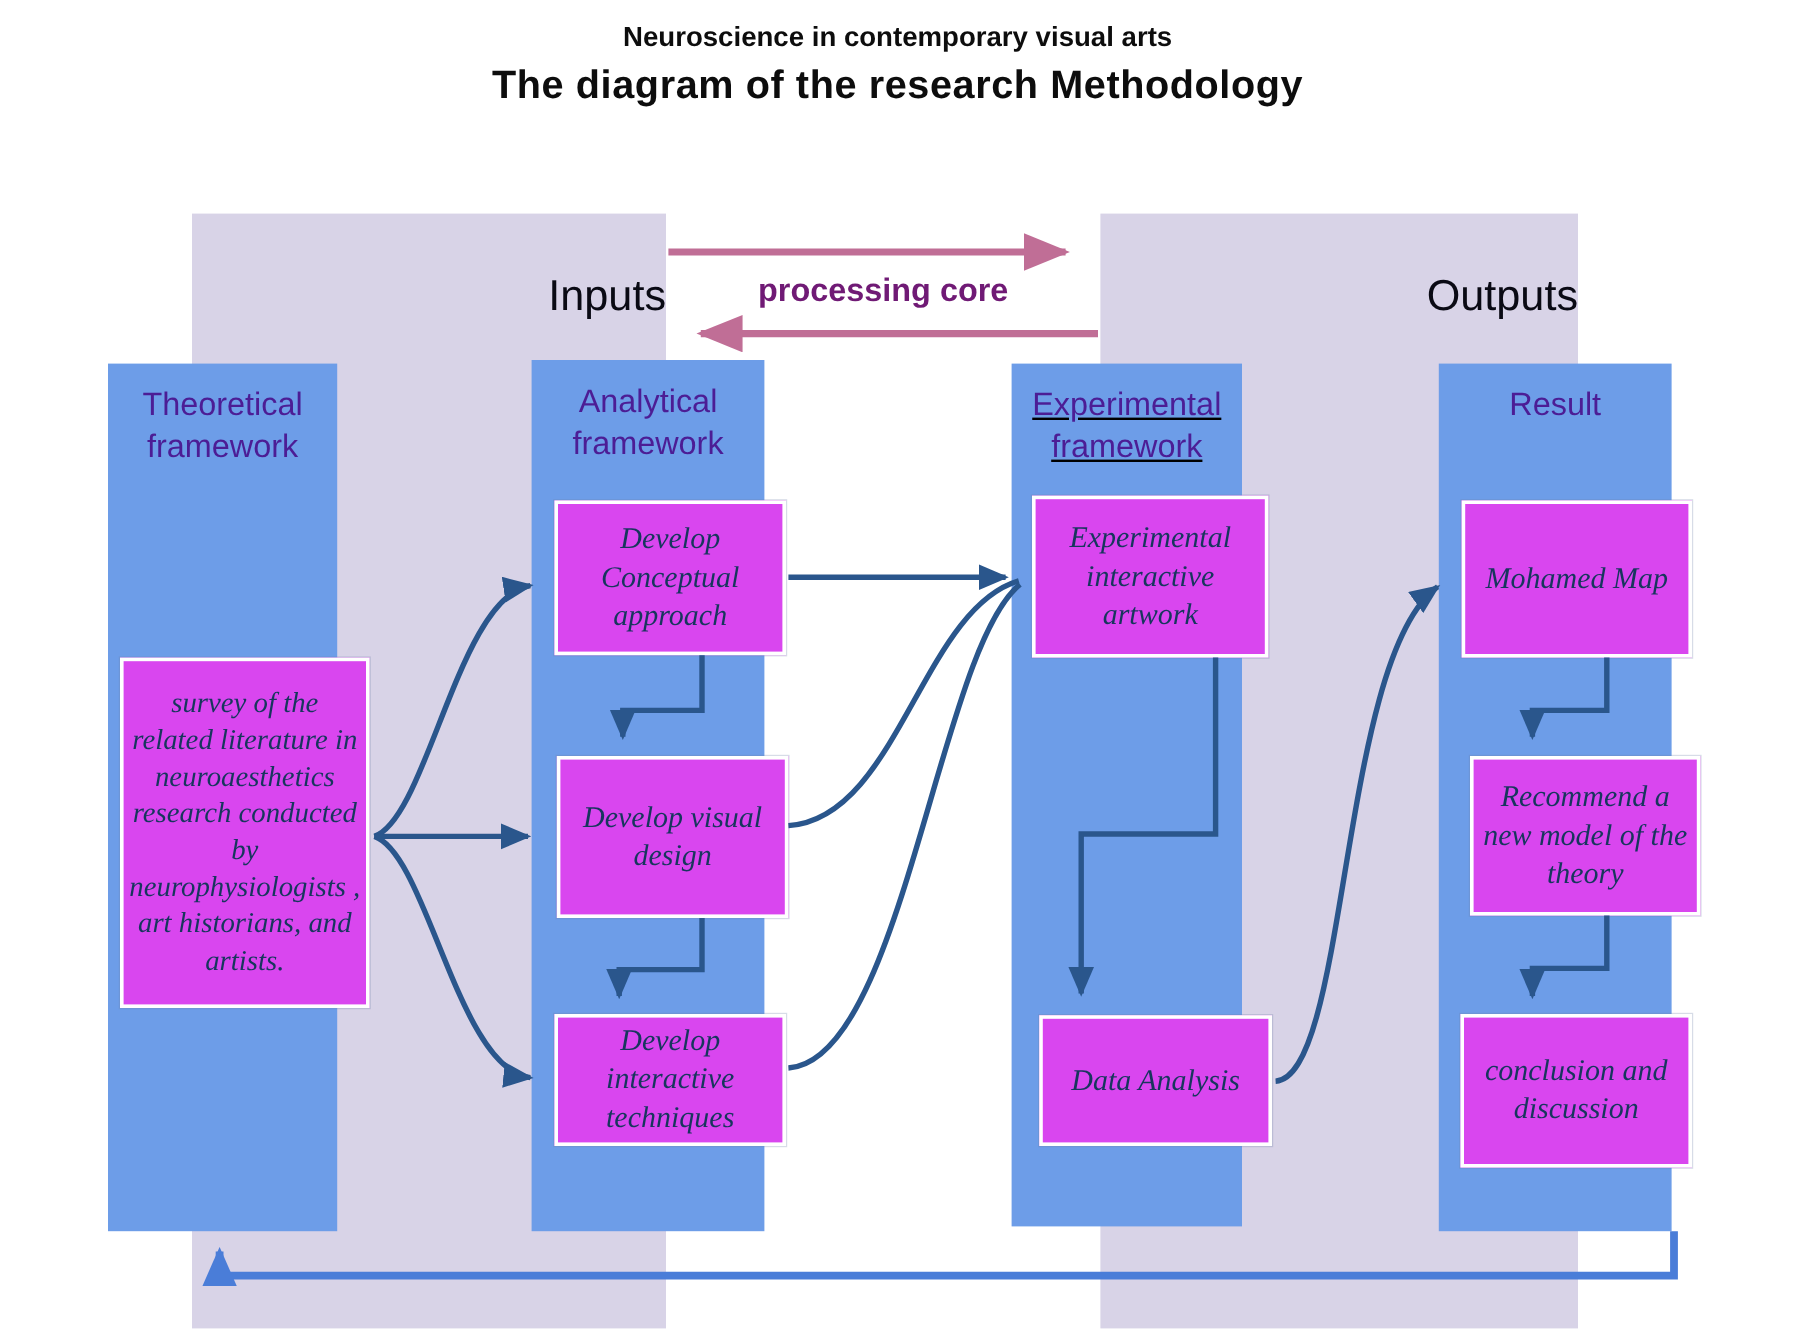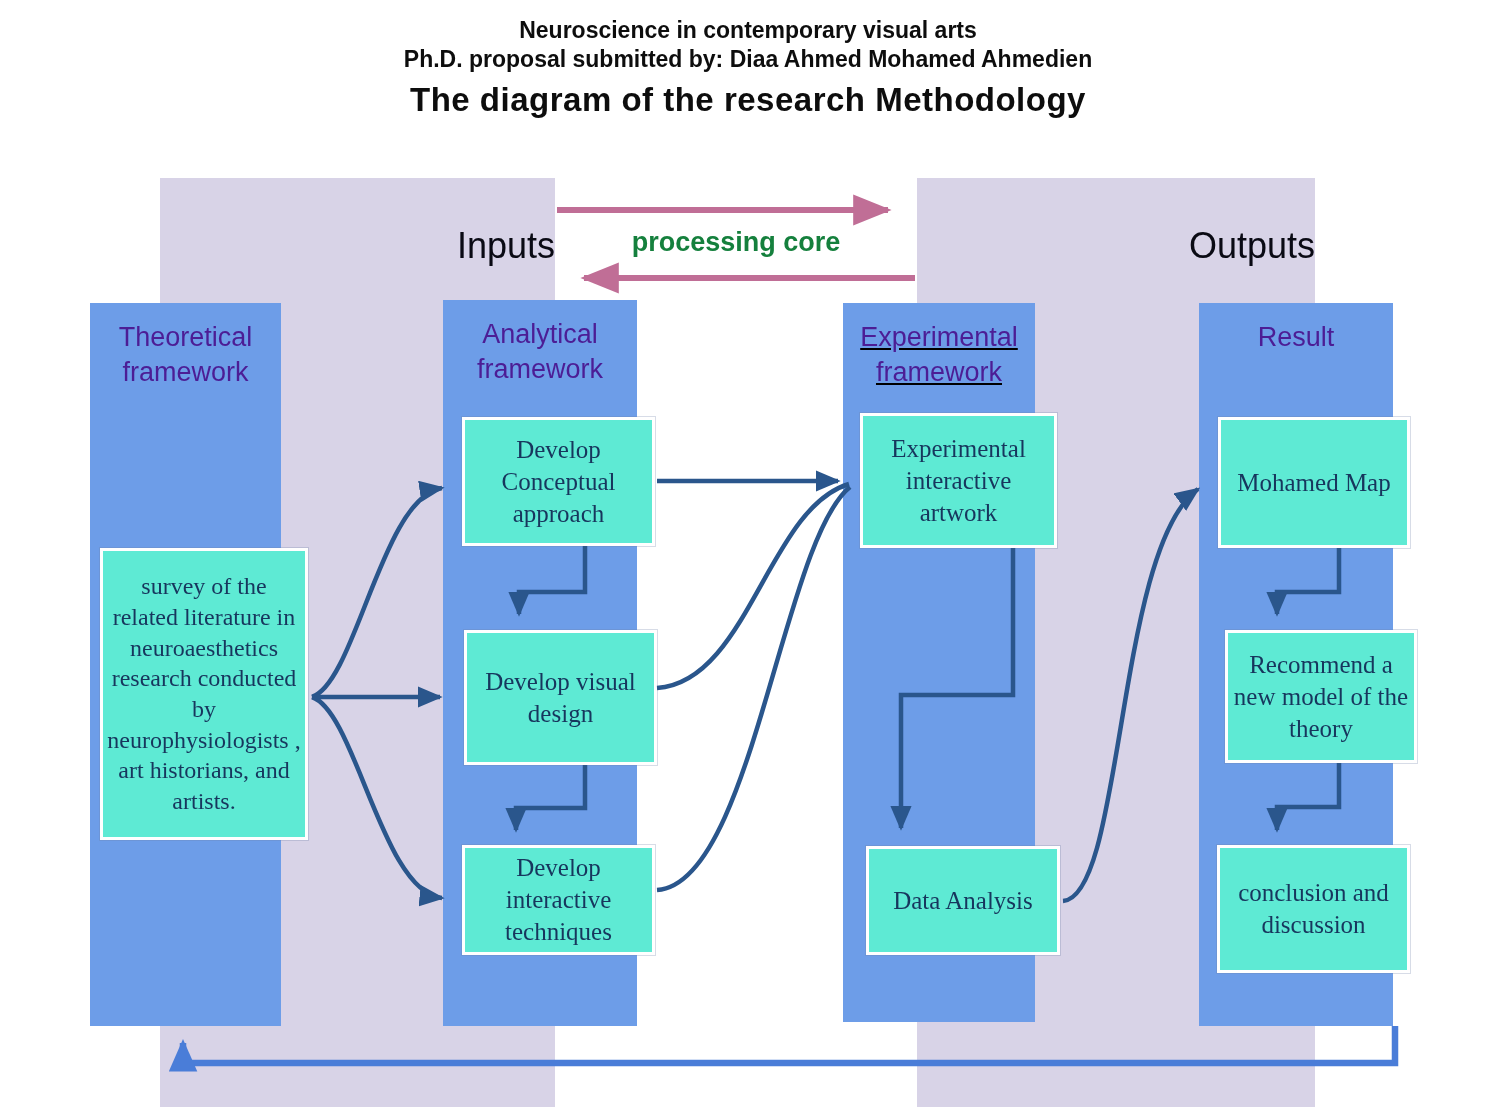--- a/index.html
+++ b/index.html
@@ -11,57 +11,56 @@
   .titleblock{position:absolute;top:16px;left:0;width:100%;text-align:center;color:#0d0d0d;}
   .t-small{font-size:23px;font-weight:bold;line-height:1.25;}
   .t-big{font-size:33px;font-weight:bold;margin-top:7px;letter-spacing:.5px;}
   
   .band{position:absolute;top:178px;height:929px;background:#d8d3e7;}
   .band-inputs{left:160px;width:395px;}
   .band-outputs{left:917px;width:398px;}
   .band-label{margin-top:47px;text-align:right;font-size:36px;color:#0a0a14;}
   .proc-label{
     position:absolute;left:555px;width:362px;top:227px;text-align:center;
-    font-size:27px;font-weight:bold;color:#15803d;
+    font-size:27px;font-weight:bold;color:#701a75;
   }
   
   .col{position:absolute;background:#6d9de8;}
   .col-theoretical{left:90px;top:303px;width:191px;height:723px;}
   .col-analytical{left:443px;top:300px;width:194px;height:726px;}
   .col-experimental{left:843px;top:303px;width:192px;height:719px;text-decoration:underline;}
   .col-result{left:1199px;top:303px;width:194px;height:723px;}
   .col-header{color:#4c1d95;font-size:27px;line-height:1.3;text-align:center;padding-top:17px;}
   
   .node{
-    position:absolute;background:#5eead4;border:3px solid #ffffff;
+    position:absolute;background:#d946ef;border:3px solid #ffffff;
     box-shadow:0 0 0 1px rgba(110,130,170,.28);
     display:flex;align-items:center;justify-content:center;text-align:center;
     font-family:"Liberation Serif", serif;color:#17365d;
-    font-size:25px;line-height:1.28;padding:4px;box-sizing:border-box;
+    font-size:25px;line-height:1.28;padding:4px;box-sizing:border-box;font-style:italic;
   }
   .node-survey{left:100px;top:548px;width:208px;height:292px;font-size:24px;}
   .node-conceptual{left:462px;top:417px;width:193px;height:129px;}
   .node-visual{left:464px;top:630px;width:193px;height:135px;}
   .node-interactive{left:462px;top:845px;width:193px;height:110px;}
   .node-artwork{left:860px;top:413px;width:197px;height:135px;}
   .node-data{left:866px;top:846px;width:194px;height:109px;}
   .node-neural{left:1218px;top:417px;width:192px;height:131px;}
   .node-recommend{left:1225px;top:630px;width:192px;height:133px;}
   .node-conclusion{left:1217px;top:845px;width:193px;height:128px;}
   
   .arrows{position:absolute;left:0;top:0;width:1496px;height:1119px;pointer-events:none;}
 </style>
 </head>
 <body>
 
 <div class="canvas">
 
   <div class="titleblock">
     <div class="t-small">Neuroscience in contemporary visual arts</div>
-    <div class="t-small">Ph.D. proposal submitted by: Diaa Ahmed Mohamed Ahmedien</div>
     <div class="t-big">The diagram of the research Methodology</div>
   </div>
 
   <div class="band band-inputs">
     <div class="band-label">Inputs</div>
   </div>
   <div class="band band-outputs">
     <div class="band-label">Outputs</div>
   </div>
   <div class="proc-label">processing core</div>

